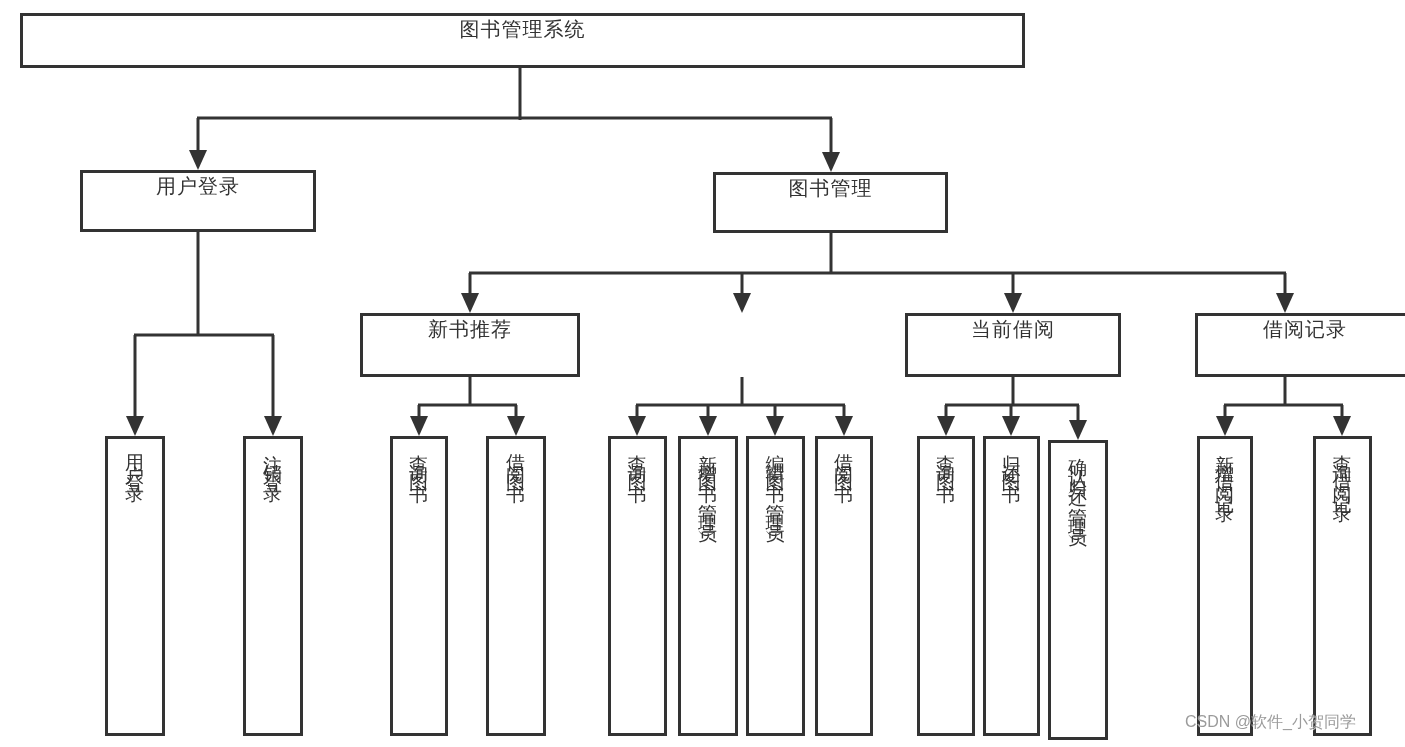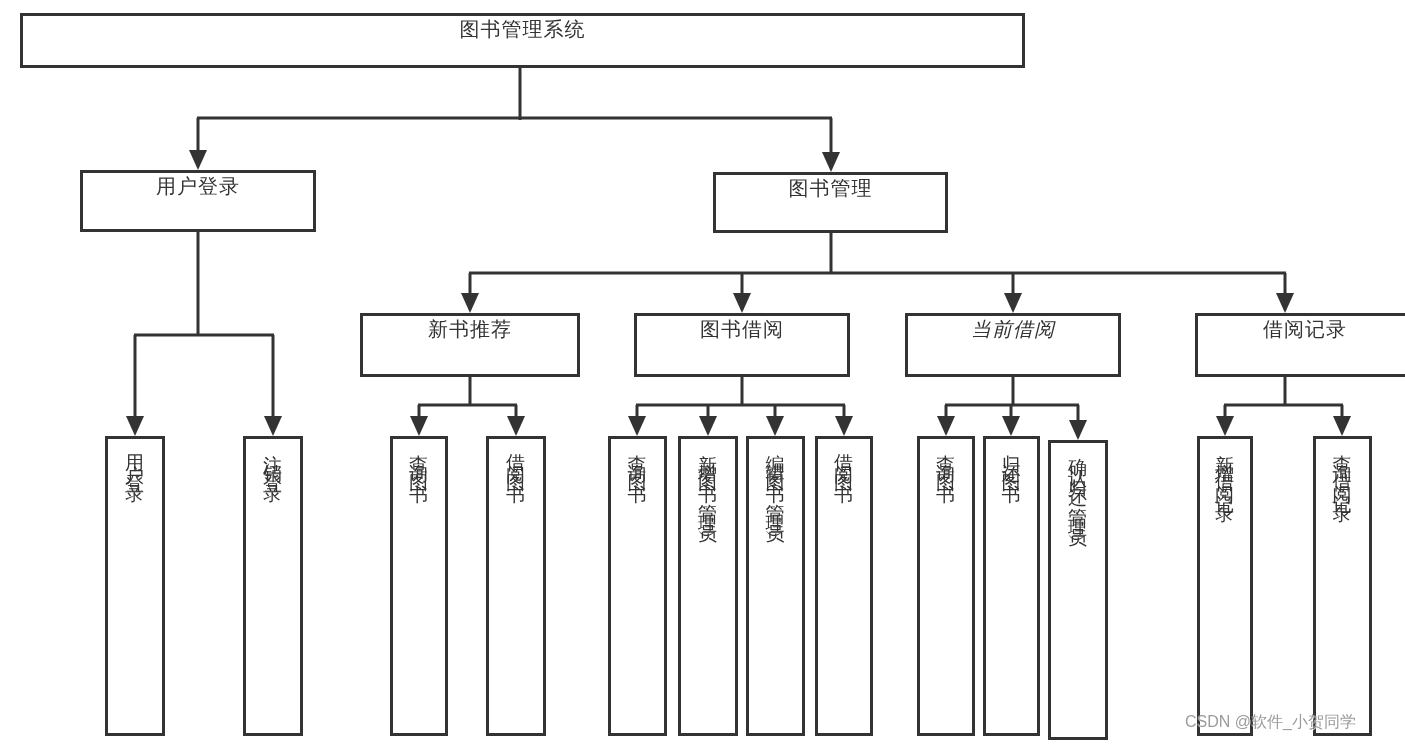--- a/index.html
+++ b/index.html
@@ -136,24 +136,21 @@
   <div class="node h-node" style="left:80px;top:170px;width:236px;height:62px;">
     <span>用户登录</span>
   </div>
   <div class="node h-node" style="left:713px;top:172px;width:235px;height:61px;">
     <span>图书管理</span>
   </div>
 
   <div class="node h-node" style="left:360px;top:313px;width:220px;height:64px;">
     <span>新书推荐</span>
   </div>
-  <div class="node h-node" style="left:634px;top:313px;width:216px;height:64px;">
-    <span>图书借阅</span>
-  </div>
-  <div class="node h-node" style="left:905px;top:313px;width:216px;height:64px;font-style:italic;">
+  <div class="node h-node" style="left:905px;top:313px;width:216px;height:64px;">
     <span>当前借阅</span>
   </div>
   <div class="node h-node" style="left:1175px;top:313px;width:220px;height:64px;margin-left:20px;">
     <span>借阅记录</span>
   </div>
 
   <div class="node leaf" style="left:105px;top:436px;width:60px;height:300px;">
     <span>用户登录</span>
   </div>
   <div class="node leaf" style="left:243px;top:436px;width:60px;height:300px;">

